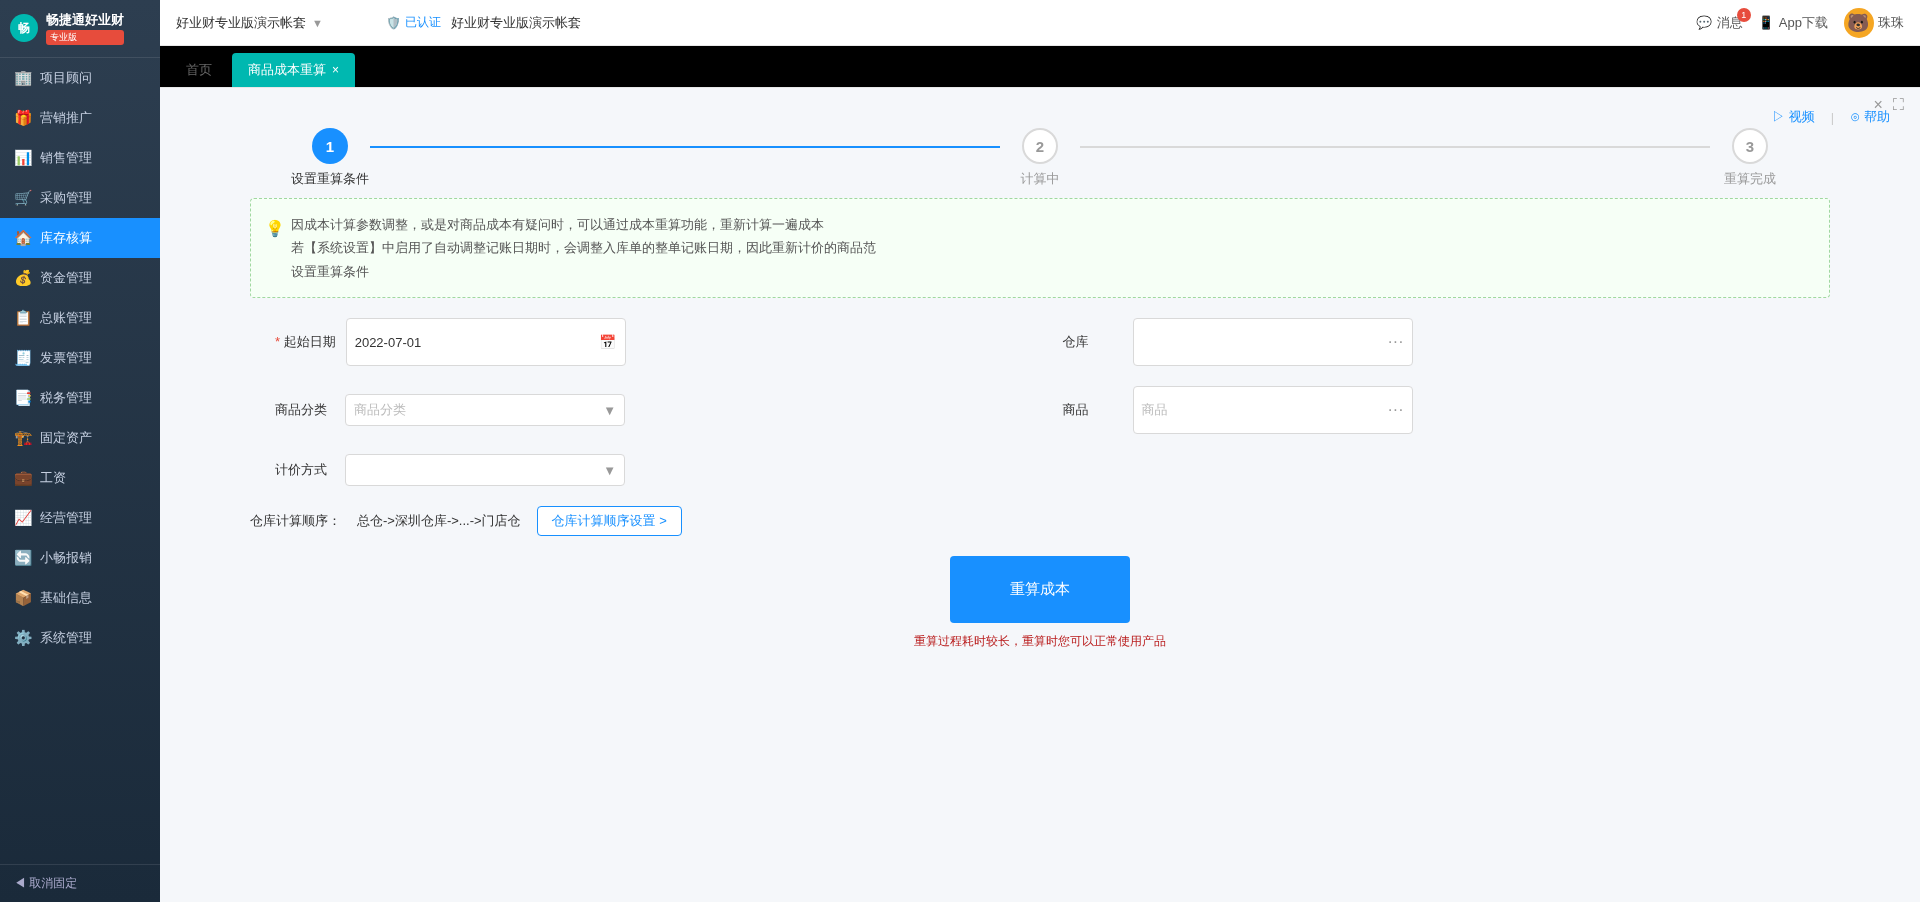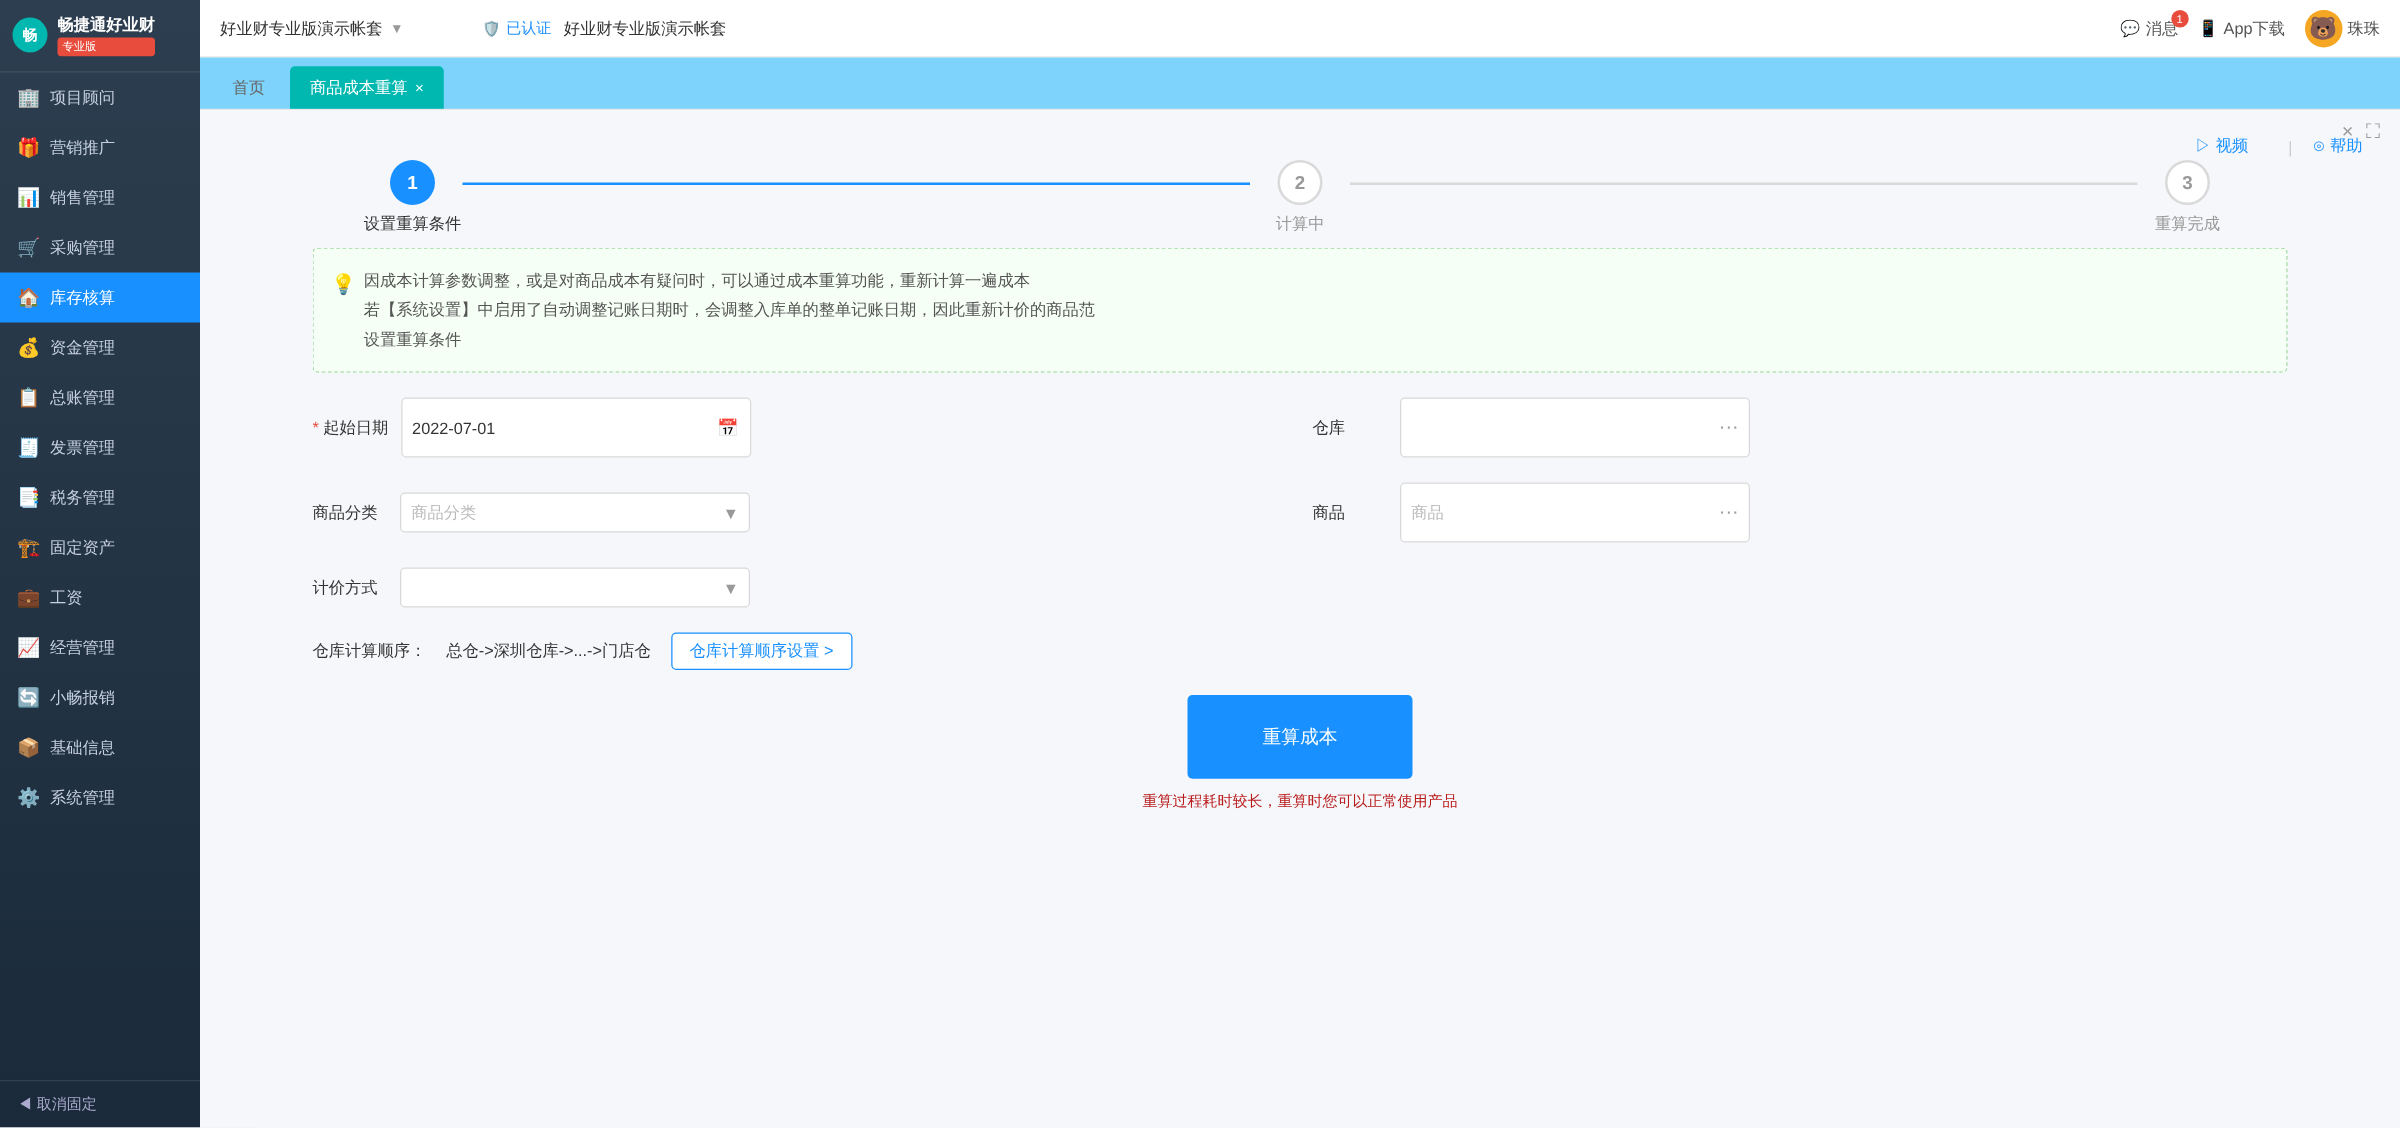--- a/index.html
+++ b/index.html
@@ -131,21 +131,21 @@
       background: #f5a623;
       display: flex;
       align-items: center;
       justify-content: center;
       overflow: hidden;
     }
 
     
     .tabbar {
       height: 42px;
-      background: #7dd3fc;
+      background: #000000;
       display: flex;
       align-items: flex-end;
       padding: 0 10px;
       border-bottom: 1px solid #e8e8e8;
       gap: 4px;
     }
     .tab {
       padding: 8px 16px;
       font-size: 13px;
       cursor: pointer;
@@ -252,20 +252,21 @@
 
     
     .form-area {
       margin: 0 60px;
     }
     .form-row {
       display: flex;
       align-items: center;
       margin-bottom: 20px;
       gap: 20px;
+      margin-left: 25px;
     }
     .form-field {
       display: flex;
       align-items: center;
       flex: 1;
       gap: 10px;
     }
     .form-label {
       font-size: 13px;
       color: #333;
@@ -486,21 +487,21 @@
   </div>
 
   <div class="content">
 
     <div class="window-controls">
       <span>×</span>
       <span>⛶</span>
     </div>
 
     <div class="help-links">
-      <span style="margin-right:24px;">▷ 视频</span>
+      <span style="margin-right:8px;">▷ 视频</span>
       <span style="color:#ccc;">|</span>
       <span style="margin-left:8px;">⊙ 帮助</span>
     </div>
 
     <div class="steps-row">
 
       <div class="steps-segment">
         <div class="step-circle active">
           <span>1</span>
         </div>

